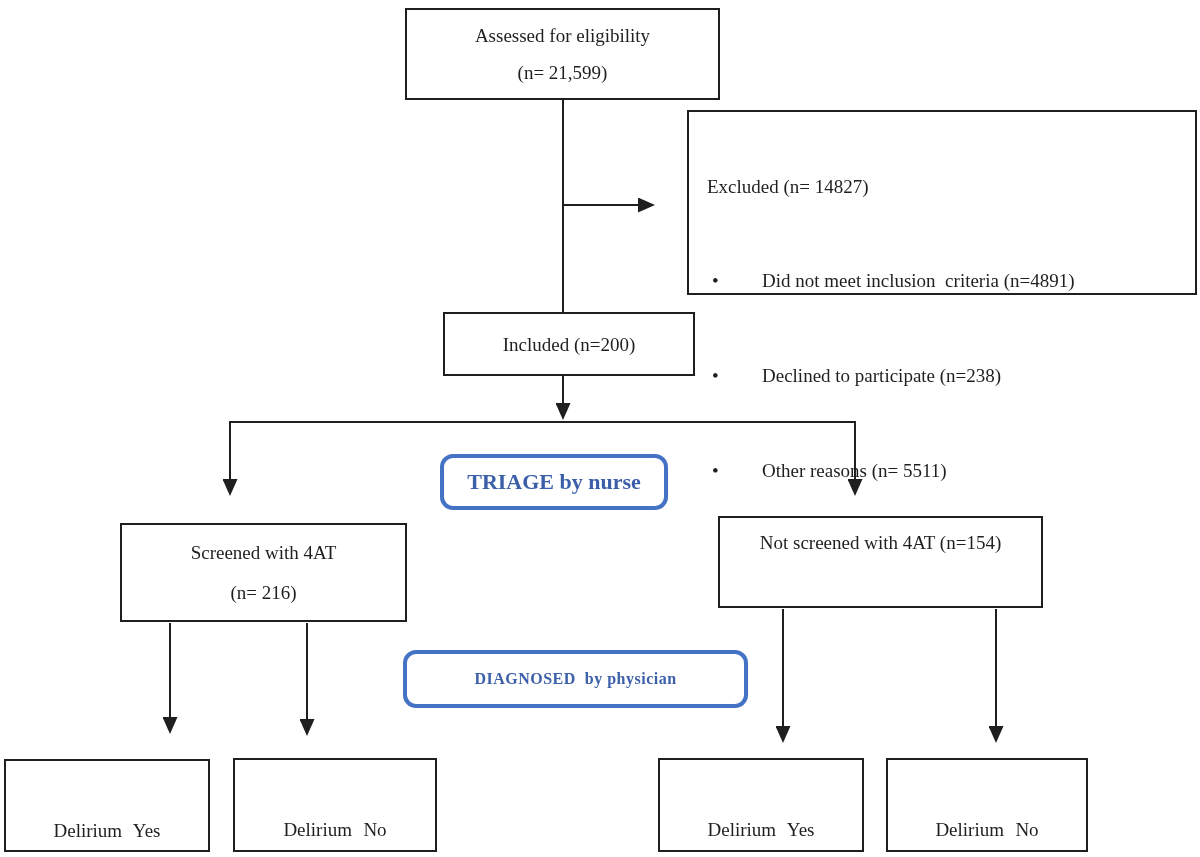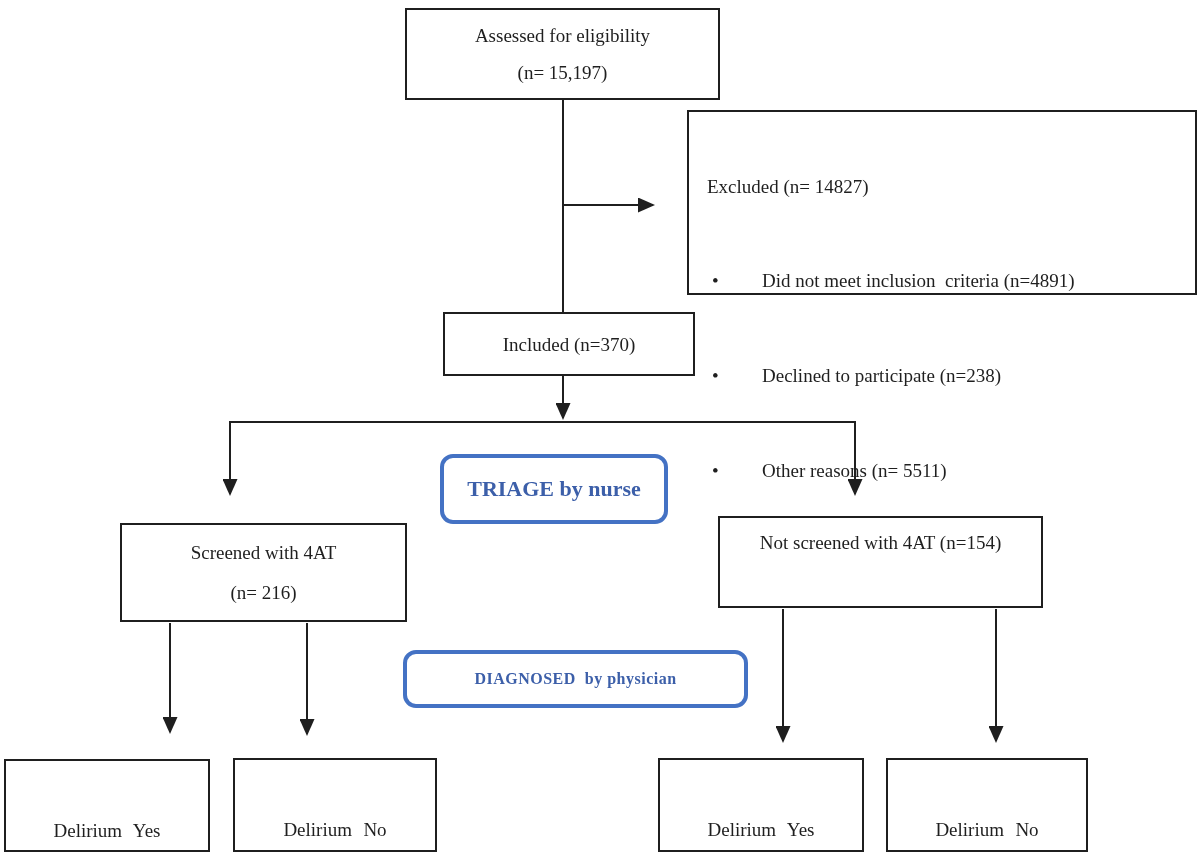--- a/index.html
+++ b/index.html
@@ -70,21 +70,21 @@
     border-radius: 13px;
     background: #ffffff;
     color: #3C5FA9;
     font-weight: bold;
     display: flex;
     justify-content: center;
     align-items: center;
     text-align: center;
     white-space: pre-wrap;
   }
-  .triage    { left: 440px; top: 454px; width: 228px; height: 70px; font-size: 22px; }
+  .triage    { left: 440px; top: 454px; width: 228px; height: 56px; font-size: 22px; }
   .diagnosed { left: 403px; top: 650px; width: 345px; height: 58px; font-size: 16px; letter-spacing: 0.5px; }
   
   .ex-title { line-height: 26px; margin-bottom: 18px; }
   .ex-row   { display: flex; align-items: baseline; line-height: 26px; margin-bottom: 19px; }
   .bullet   { display: inline-block; width: 50px; padding-left: 5px; flex: 0 0 auto; }
 </style>
 </head>
 <body>
 
 <div class="canvas">
@@ -104,41 +104,41 @@
       <line x1="855" y1="421" x2="855" y2="494" marker-end="url(#arrow)"></line>
       <line x1="170" y1="623" x2="170" y2="732" marker-end="url(#arrow)"></line>
       <line x1="307" y1="623" x2="307" y2="734" marker-end="url(#arrow)"></line>
       <line x1="783" y1="609" x2="783" y2="741" marker-end="url(#arrow)"></line>
       <line x1="996" y1="609" x2="996" y2="741" marker-end="url(#arrow)"></line>
     </g>
   </svg>
 
   <div class="box assessed center2">
     <div>Assessed for eligibility</div>
-    <div>(n= 15,197)</div>
+    <div>(n= 21,599)</div>
   </div>
 
   <div class="box excluded">
     <div class="ex-title">Excluded (n= 14827)</div>
     <div class="ex-row">
       <span class="bullet">•</span>
       <span>Did not meet inclusion  criteria (n=4891)</span>
     </div>
     <div class="ex-row">
       <span class="bullet">•</span>
       <span>Declined to participate (n=238)</span>
     </div>
     <div class="ex-row">
       <span class="bullet">•</span>
       <span>Other reasons (n= 5511)</span>
     </div>
   </div>
 
   <div class="box included center1">
-    <div>Included (n=370)</div>
+    <div>Included (n=200)</div>
   </div>
 
   <div class="bluelabel triage">
     <div>TRIAGE by nurse</div>
   </div>
 
   <div class="box screened center2">
     <div>Screened with 4AT</div>
     <div>(n= 216)</div>
   </div>

